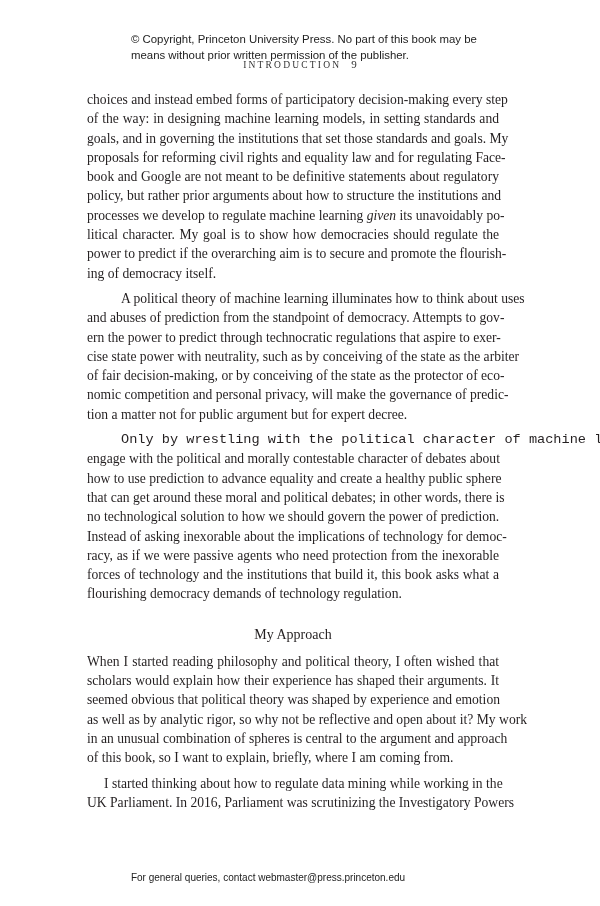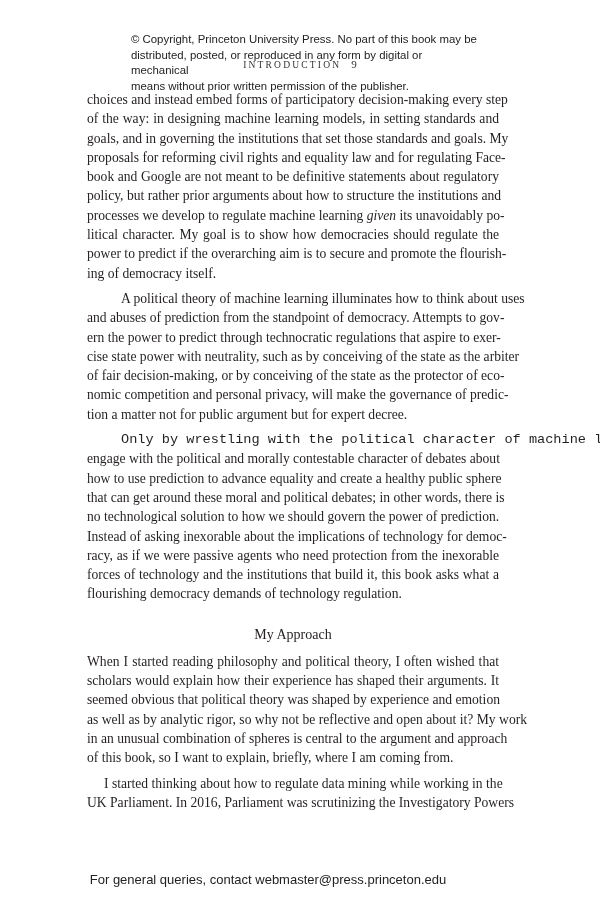--- a/index.html
+++ b/index.html
@@ -77,31 +77,30 @@
       line-height: 22px;
       color: #231f20;
     }
     .footer {
       position: absolute;
       left: 0;
       top: 872px;
       width: 536px;
       text-align: center;
       font-family: "Liberation Sans", sans-serif;
-      font-size: 13px;
+      font-size: 10px;
       color: #222;
     }
     em { font-style: italic; }
   </style>
 </head>
 <body>
 
 <div class="copyright">
   <div>© Copyright, Princeton University Press. No part of this book may be</div>
-  <div>distributed, posted, or reproduced in any form by digital or mechanical</div>
   <div>means without prior written permission of the publisher.</div>
 </div>
 
 <div class="running-head">
   <span>INTRODUCTION</span><span class="pgno">9</span>
 </div>
 
 <div class="body-text">
 
   <p>

